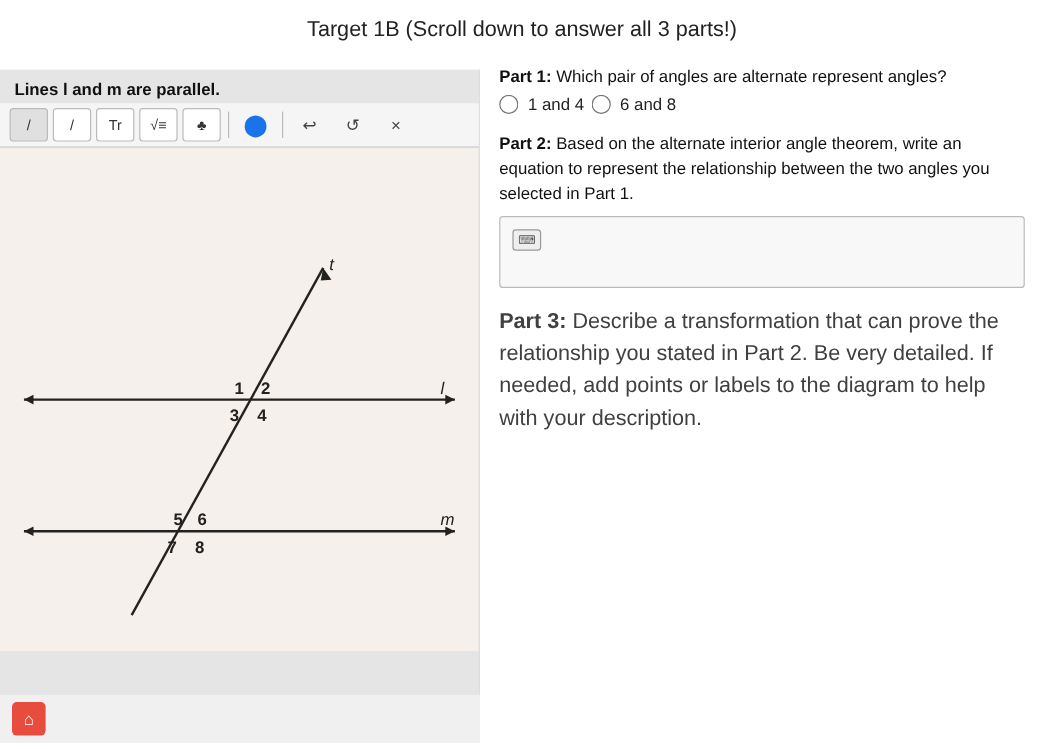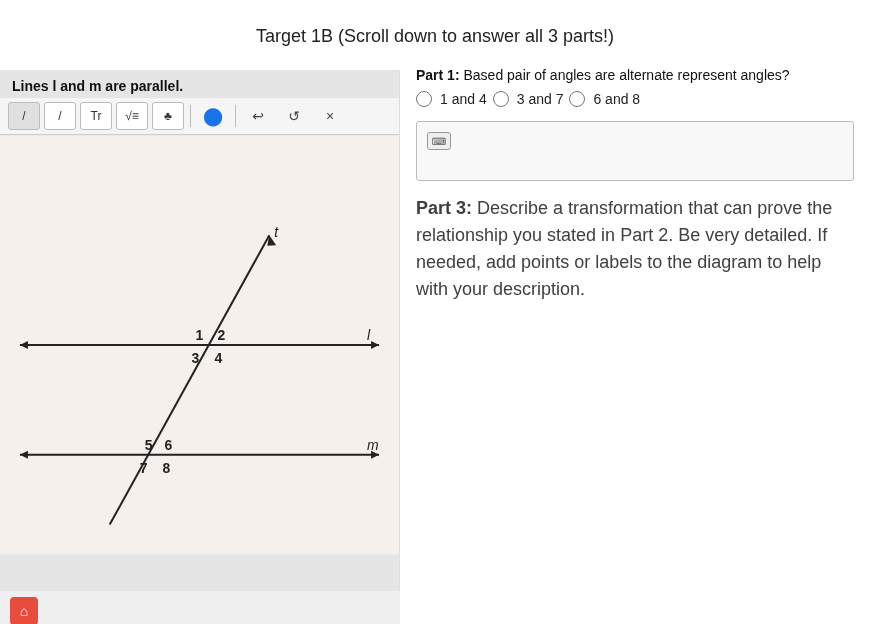--- a/index.html
+++ b/index.html
@@ -10,21 +10,20 @@
       height: 624px;
       overflow: hidden;
       position: relative;
     }
     .page-title {
       text-align: center;
       font-size: 18px;
       font-weight: normal;
       padding: 14px 0 10px 0;
       color: #222;
-      margin-top: 12px;
     }
     .main-layout {
       display: flex;
       width: 100%;
       height: calc(100% - 50px);
     }
     
     .left-panel {
       width: 400px;
       flex-shrink: 0;
@@ -252,39 +251,39 @@
     <div class="bottom-bar">
       <div class="bottom-icon">⌂</div>
     </div>
   </div>
 
   <div class="right-panel">
 
     <div class="part-section">
       <div class="part-question">
         <strong>Part 1:</strong>
-        <span>Based pair of angles are </span><span class="underline">alternate represent angles</span><span>?</span>
+        <span>Which pair of angles are </span><span class="underline">alternate represent angles</span><span>?</span>
       </div>
       <div class="radio-group">
         <label class="radio-option">
           <input type="radio" name="part1" value="1and4" style="">
           <span>1 and 4</span>
         </label>
         <label class="radio-option">
-          <input type="radio" name="part1" value="3and7" style="">
-          <span>3 and 7</span>
-        </label>
-        <label class="radio-option">
           <input type="radio" name="part1" value="6and8" style="">
           <span>6 and 8</span>
         </label>
       </div>
     </div>
 
     <div class="part-section">
+      <div class="part2-text">
+        <strong>Part 2:</strong>
+        <span>Based on the alternate interior angle theorem, write an equation to represent the relationship between the two angles you selected in Part 1.</span>
+      </div>
       <div class="answer-box">
         <div class="answer-box-toolbar">
           <div class="kbd-icon">⌨</div>
         </div>
       </div>
     </div>
 
     <div class="part-section">
       <div class="part3-text">
         <strong>Part 3:</strong>

